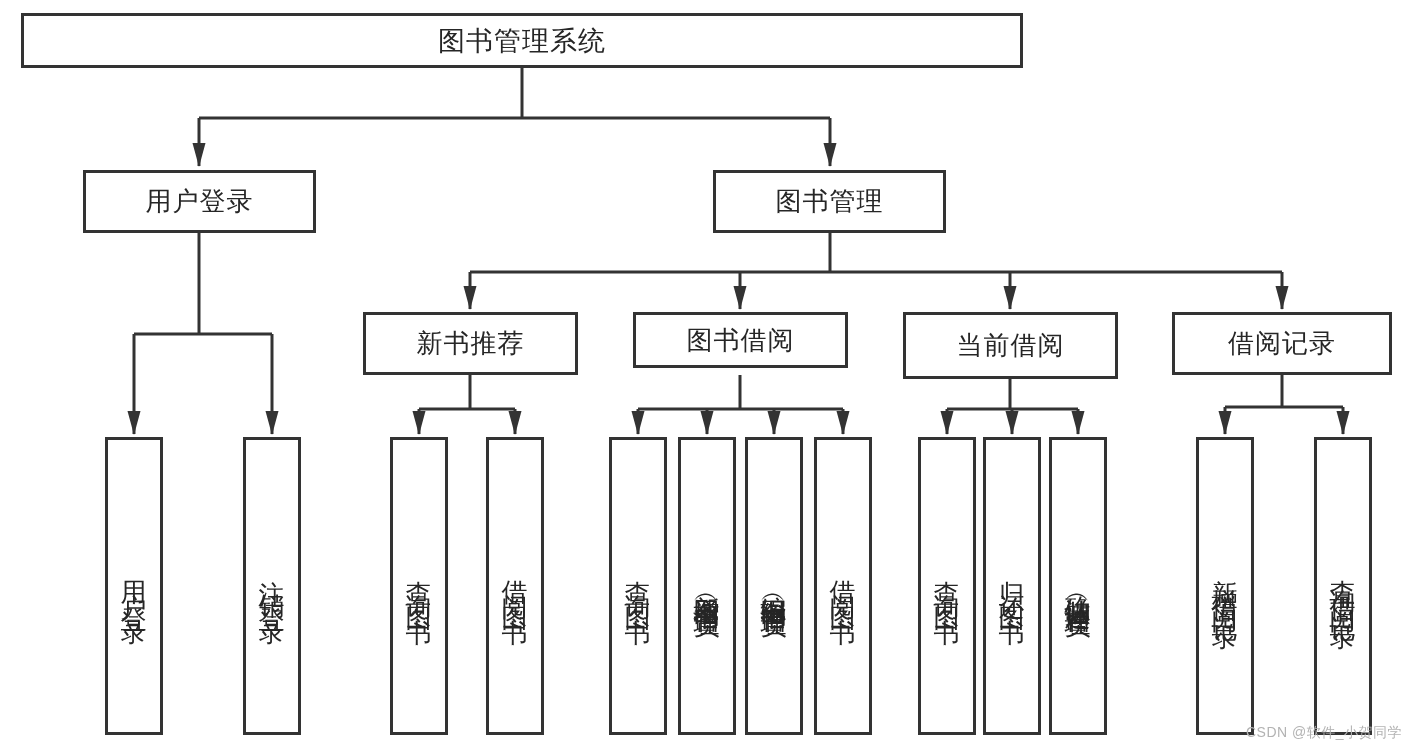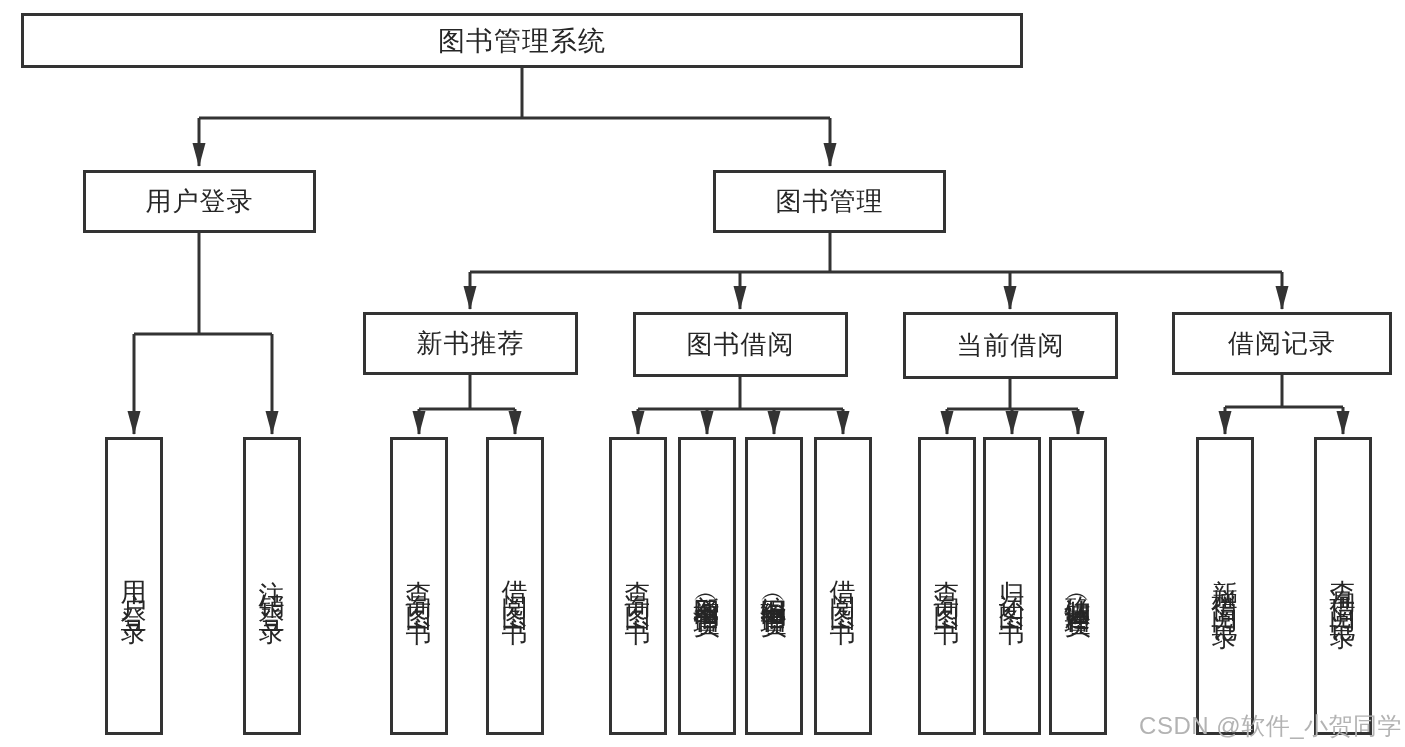--- a/index.html
+++ b/index.html
@@ -65,21 +65,21 @@
     font-size: 26px;
     line-height: 1;
     color: var(--text);
     white-space: nowrap;
   }
 
   .watermark {
     position: absolute;
     right: 3px;
     bottom: 5px;
-    font-size: 24px;
+    font-size: 14px;
     color: var(--watermark);
     z-index: 3;
     letter-spacing: 0.5px;
   }
 </style>
 </head>
 <body>
 
 <div class="canvas">
 
@@ -138,21 +138,21 @@
   <div class="node" style="left:83px;top:170px;width:233px;height:63px">
     <span class="hlabel">用户登录</span>
   </div>
   <div class="node" style="left:713px;top:170px;width:233px;height:63px">
     <span class="hlabel">图书管理</span>
   </div>
 
   <div class="node" style="left:363px;top:312px;width:215px;height:63px">
     <span class="hlabel">新书推荐</span>
   </div>
-  <div class="node" style="left:633px;top:312px;width:215px;height:65px">
+  <div class="node" style="left:633px;top:312px;width:215px;height:56px">
     <span class="hlabel">图书借阅</span>
   </div>
   <div class="node" style="left:903px;top:312px;width:215px;height:67px">
     <span class="hlabel">当前借阅</span>
   </div>
   <div class="node" style="left:1172px;top:312px;width:220px;height:63px">
     <span class="hlabel">借阅记录</span>
   </div>
 
   <div class="node leaf" style="left:105px">

